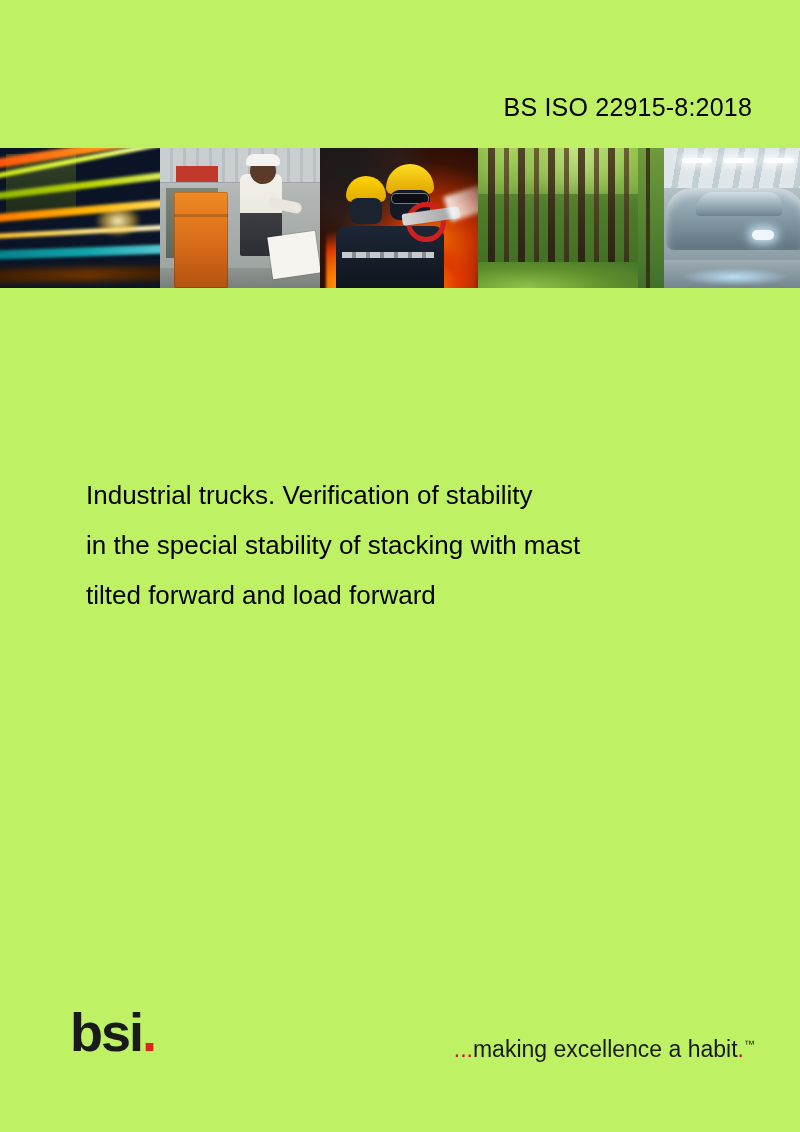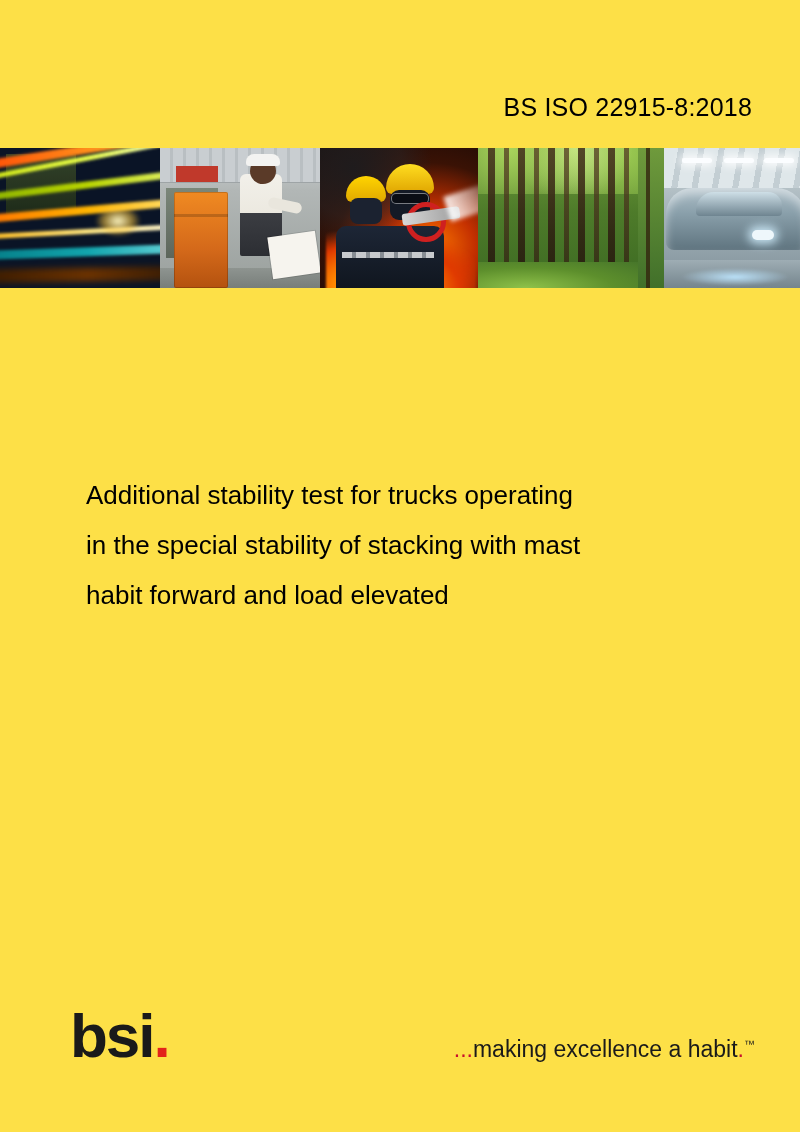--- a/index.html
+++ b/index.html
@@ -11,21 +11,21 @@
     width: 800px;
     height: 1132px;
     position: relative;
     font-family: "Liberation Sans", sans-serif;
     overflow: hidden;
   }
 
   .page {
     position: absolute;
     inset: 0;
-    background: #fde047;
+    background: #bef264;
   }
 
   
   .std-number {
     position: absolute;
     top: 93px;
     right: 48px;
     font-size: 25px;
     color: #000000;
     letter-spacing: 0.2px;
@@ -315,21 +315,21 @@
     line-height: 50px;
     color: #000000;
     white-space: nowrap;
   }
 
   
   .logo {
     position: absolute;
     left: 70px;
     top: 1005px;
-    font-size: 62px;
+    font-size: 54px;
     font-weight: bold;
     line-height: 1;
     color: #1a1a1a;
     letter-spacing: -2px;
   }
   .logo .dot { color: #e2231a; }
 
   .tagline {
     position: absolute;
     right: 45px;
@@ -420,22 +420,22 @@
       <div class="carbody"></div>
       <div class="windshield"></div>
       <div class="headlamp"></div>
       <div class="glowfloor"></div>
     </div>
 
   </div>
 
 
   <div class="title-block">
-    <div class="title-line">Additional stability test for trucks operating</div>
+    <div class="title-line">Industrial trucks. Verification of stability</div>
     <div class="title-line">in the special stability of stacking with mast</div>
-    <div class="title-line">habit forward and load elevated</div>
+    <div class="title-line">tilted forward and load forward</div>
   </div>
 
   <div class="logo"><span>bsi</span><span class="dot">.</span></div>
 
   <div class="tagline"><span class="dots">...</span><span>making excellence a habit</span><span class="period">.</span><span class="tm">™</span></div>
 
 </div>
 
 </body></html>

